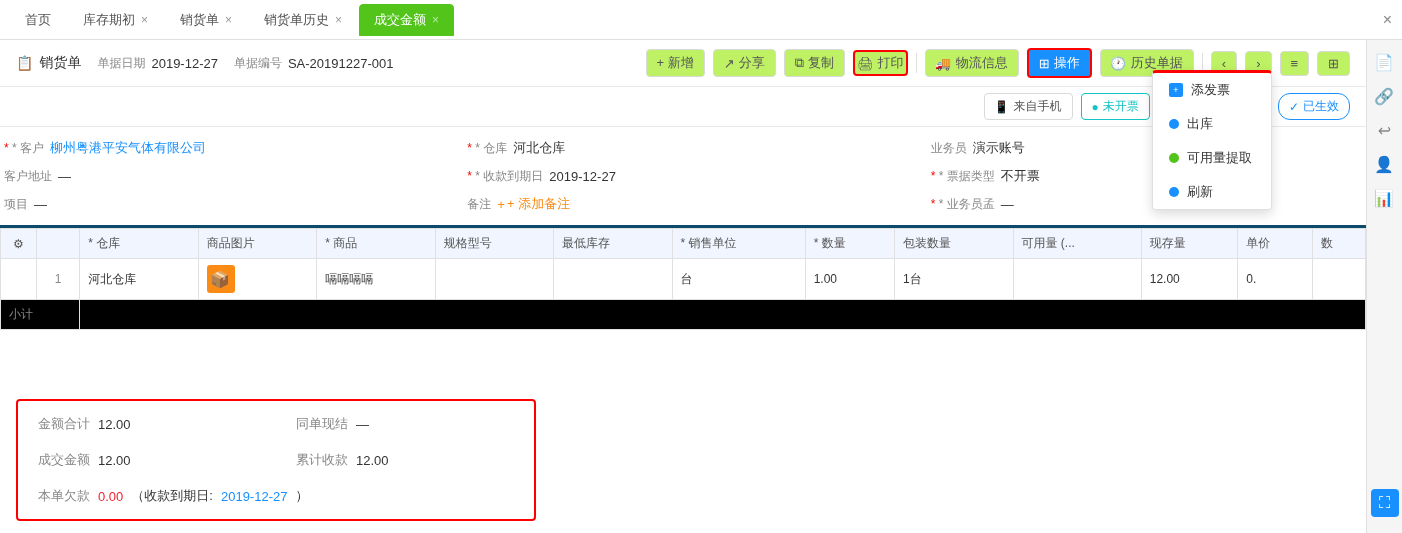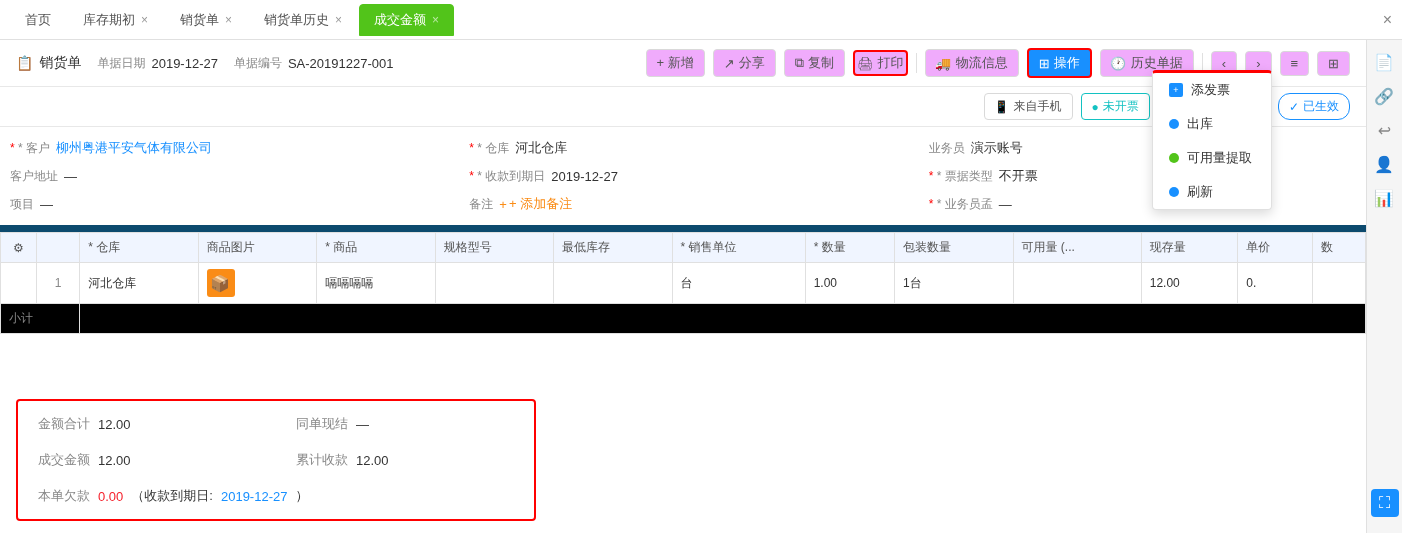--- a/index.html
+++ b/index.html
@@ -25,43 +25,43 @@
     
     .doc-header {
       display: flex; align-items: center; padding: 8px 16px; border-bottom: 1px solid #e8e8e8;
       gap: 16px; flex-shrink: 0;
     }
     .doc-title { display: flex; align-items: center; gap: 6px; font-size: 14px; font-weight: 500; color: #333; }
     .doc-meta { display: flex; align-items: center; gap: 6px; color: #555; }
     .toolbar-right { margin-left: auto; display: flex; align-items: center; gap: 8px; }
     .toolbar-btn {
       display: flex; align-items: center; gap: 4px; padding: 4px 10px; border: 1px solid #d9d9d9;
-      border-radius: 4px; cursor: pointer; font-size: 13px; color: #555; background: #f0abfc;
+      border-radius: 4px; cursor: pointer; font-size: 13px; color: #555; background: #bef264;
       white-space: nowrap;
     }
     .toolbar-btn.active { background: #1890ff; color: #fff; border-color: #1890ff; }
     .toolbar-separator { width: 1px; height: 20px; background: #e0e0e0; }
 
     
     .action-row {
       display: flex; align-items: center; justify-content: flex-end; padding: 6px 16px;
       gap: 8px; border-bottom: 1px solid #e8e8e8; flex-shrink: 0;
     }
     .action-btn {
       display: flex; align-items: center; gap: 4px; padding: 4px 10px; border: 1px solid #d9d9d9;
       border-radius: 4px; cursor: pointer; font-size: 12px; color: #555; background: #fff;
     }
     .action-btn.cyan { color: #13c2c2; border-color: #13c2c2; }
     .action-btn.green-status { color: #52c41a; border-color: #52c41a; border-radius: 12px; }
     .action-btn.blue-status { color: #1890ff; border-color: #1890ff; border-radius: 12px; }
 
     
     .form-section {
-      padding: 12px 10px; display: grid; grid-template-columns: 1fr 1fr 1fr;
-      gap: 10px 32px; border-bottom: 7px solid #0c4a6e; flex-shrink: 0;
+      padding: 12px 4px; display: grid; grid-template-columns: 1fr 1fr 1fr;
+      gap: 10px 32px; border-bottom: 3px solid #0c4a6e; flex-shrink: 0;
     }
     .form-row { display: flex; align-items: center; gap: 6px; }
     .form-label { color: #888; white-space: nowrap; font-size: 12px; }
     .form-label.required::before { content: "* "; color: red; }
     .form-value { color: #333; font-size: 13px; }
     .form-value.link { color: #1890ff; cursor: pointer; }
     .add-note { color: #fa8c16; cursor: pointer; display: flex; align-items: center; gap: 2px; }
 
     
     .table-wrapper { flex: 1; overflow: auto; }

